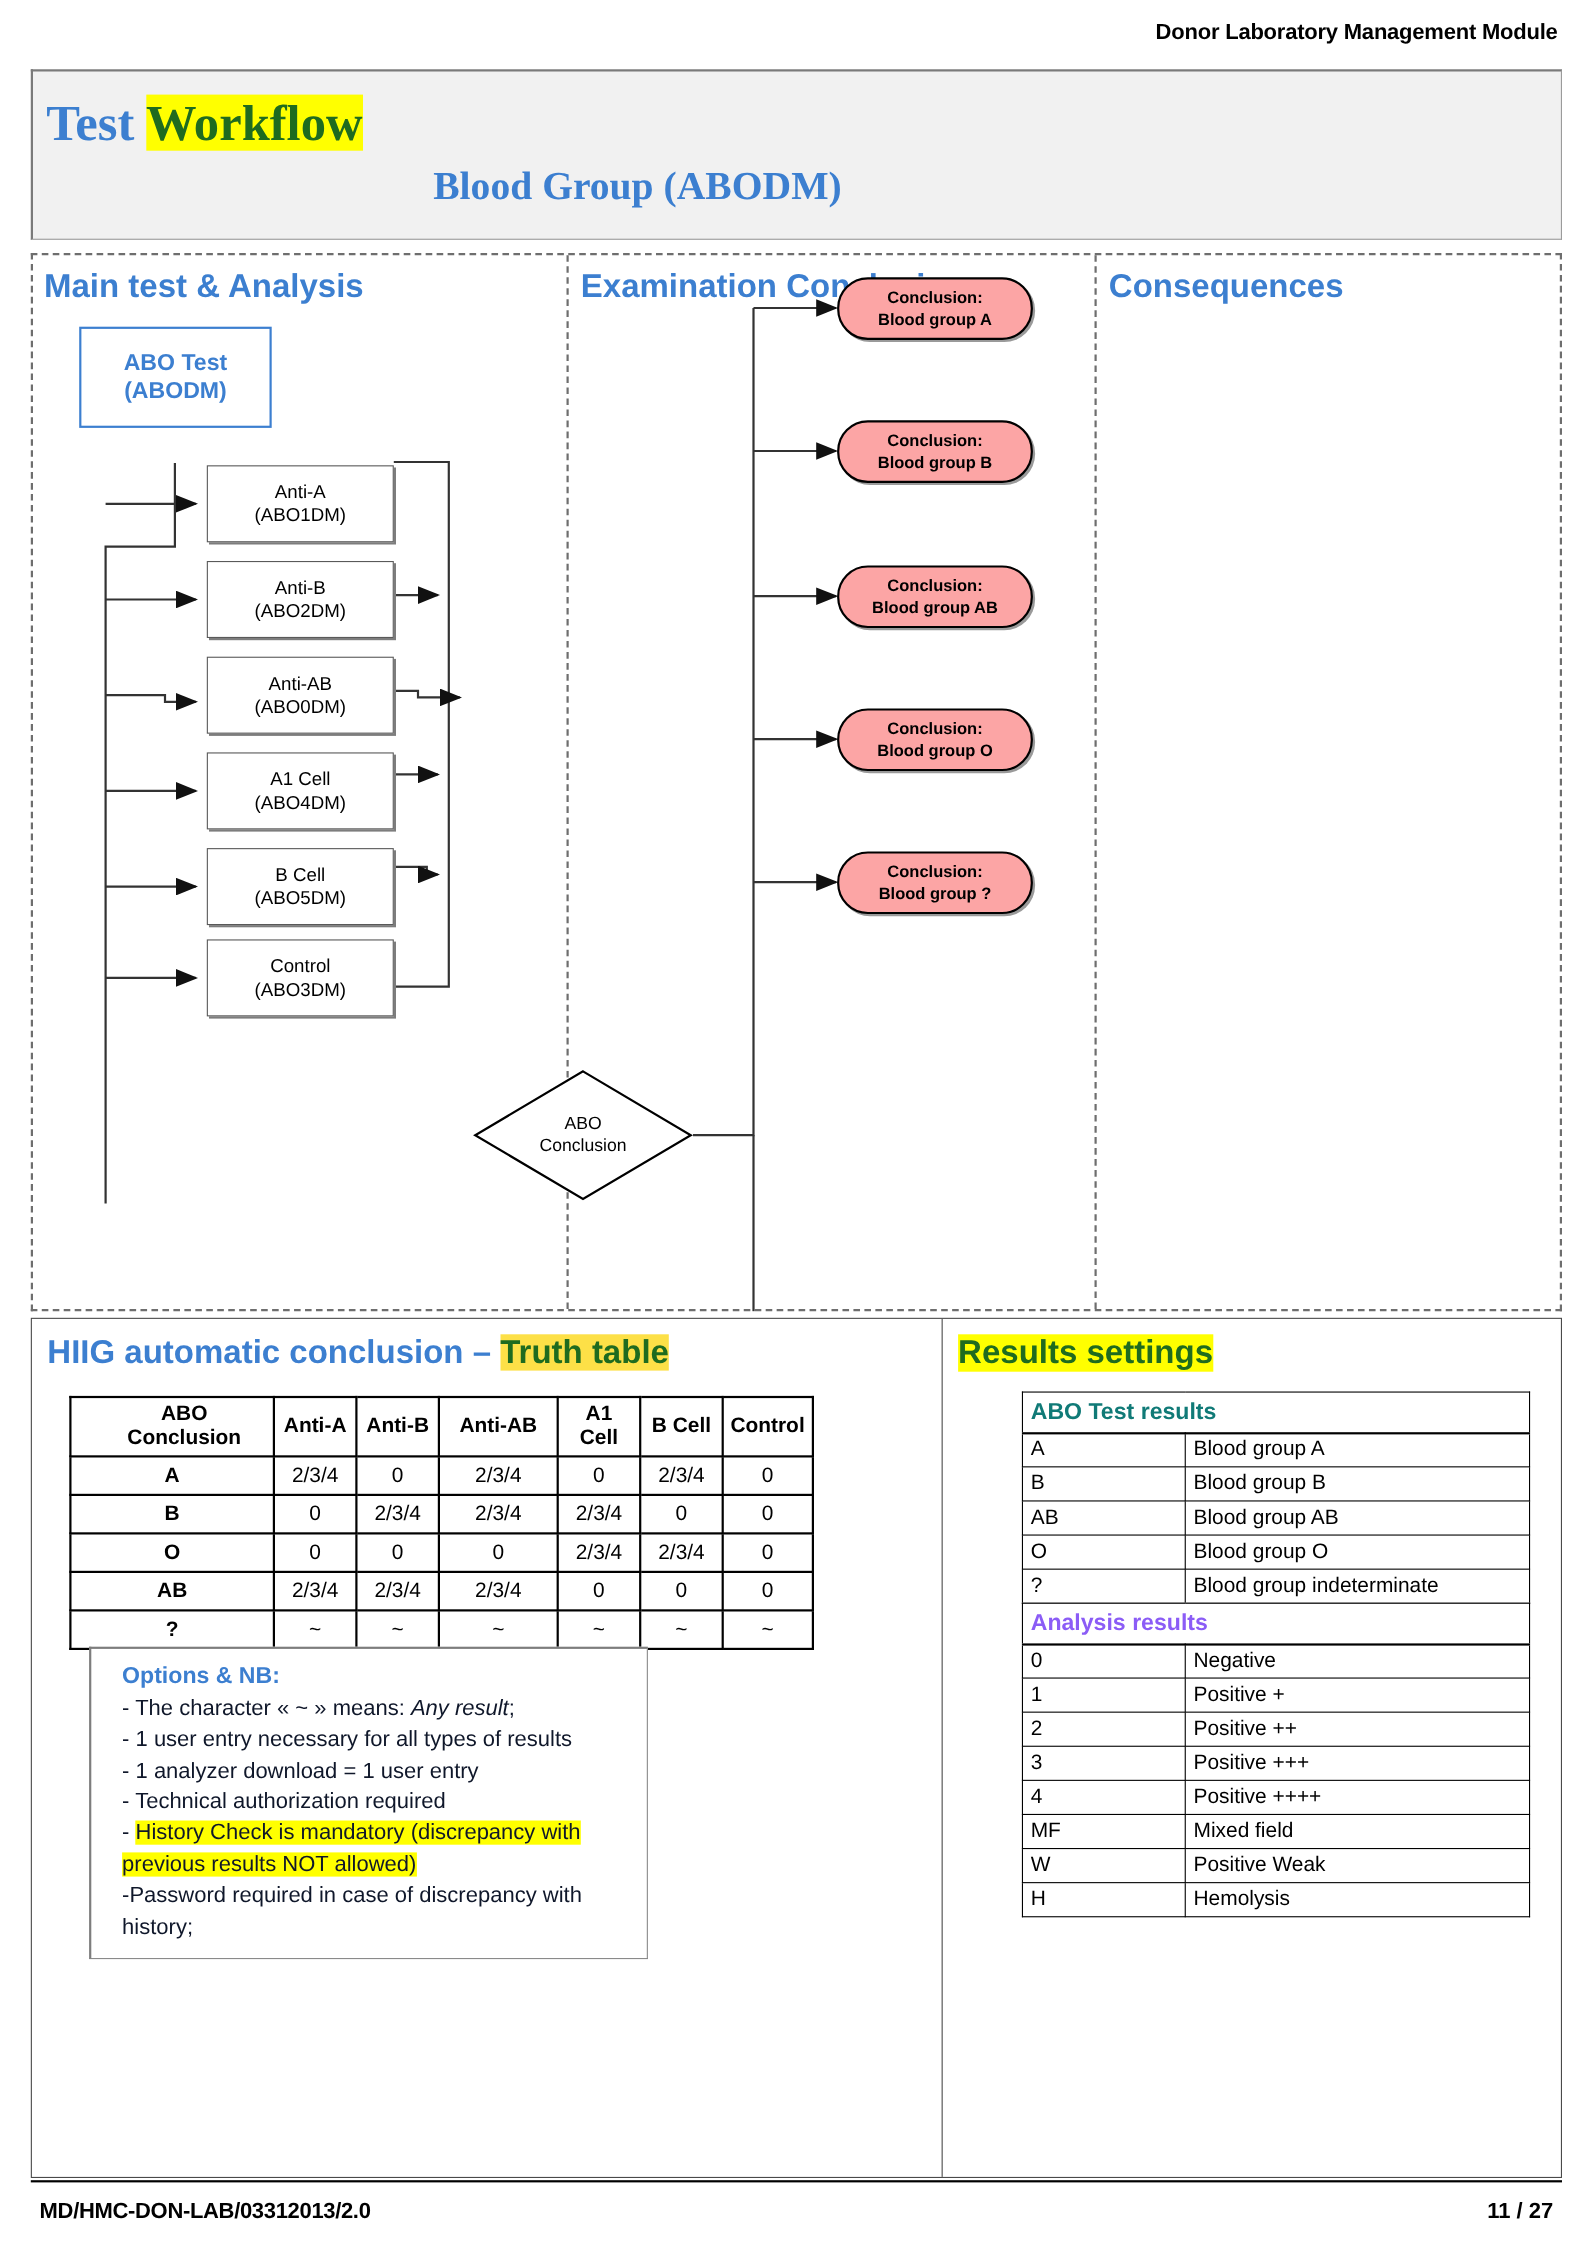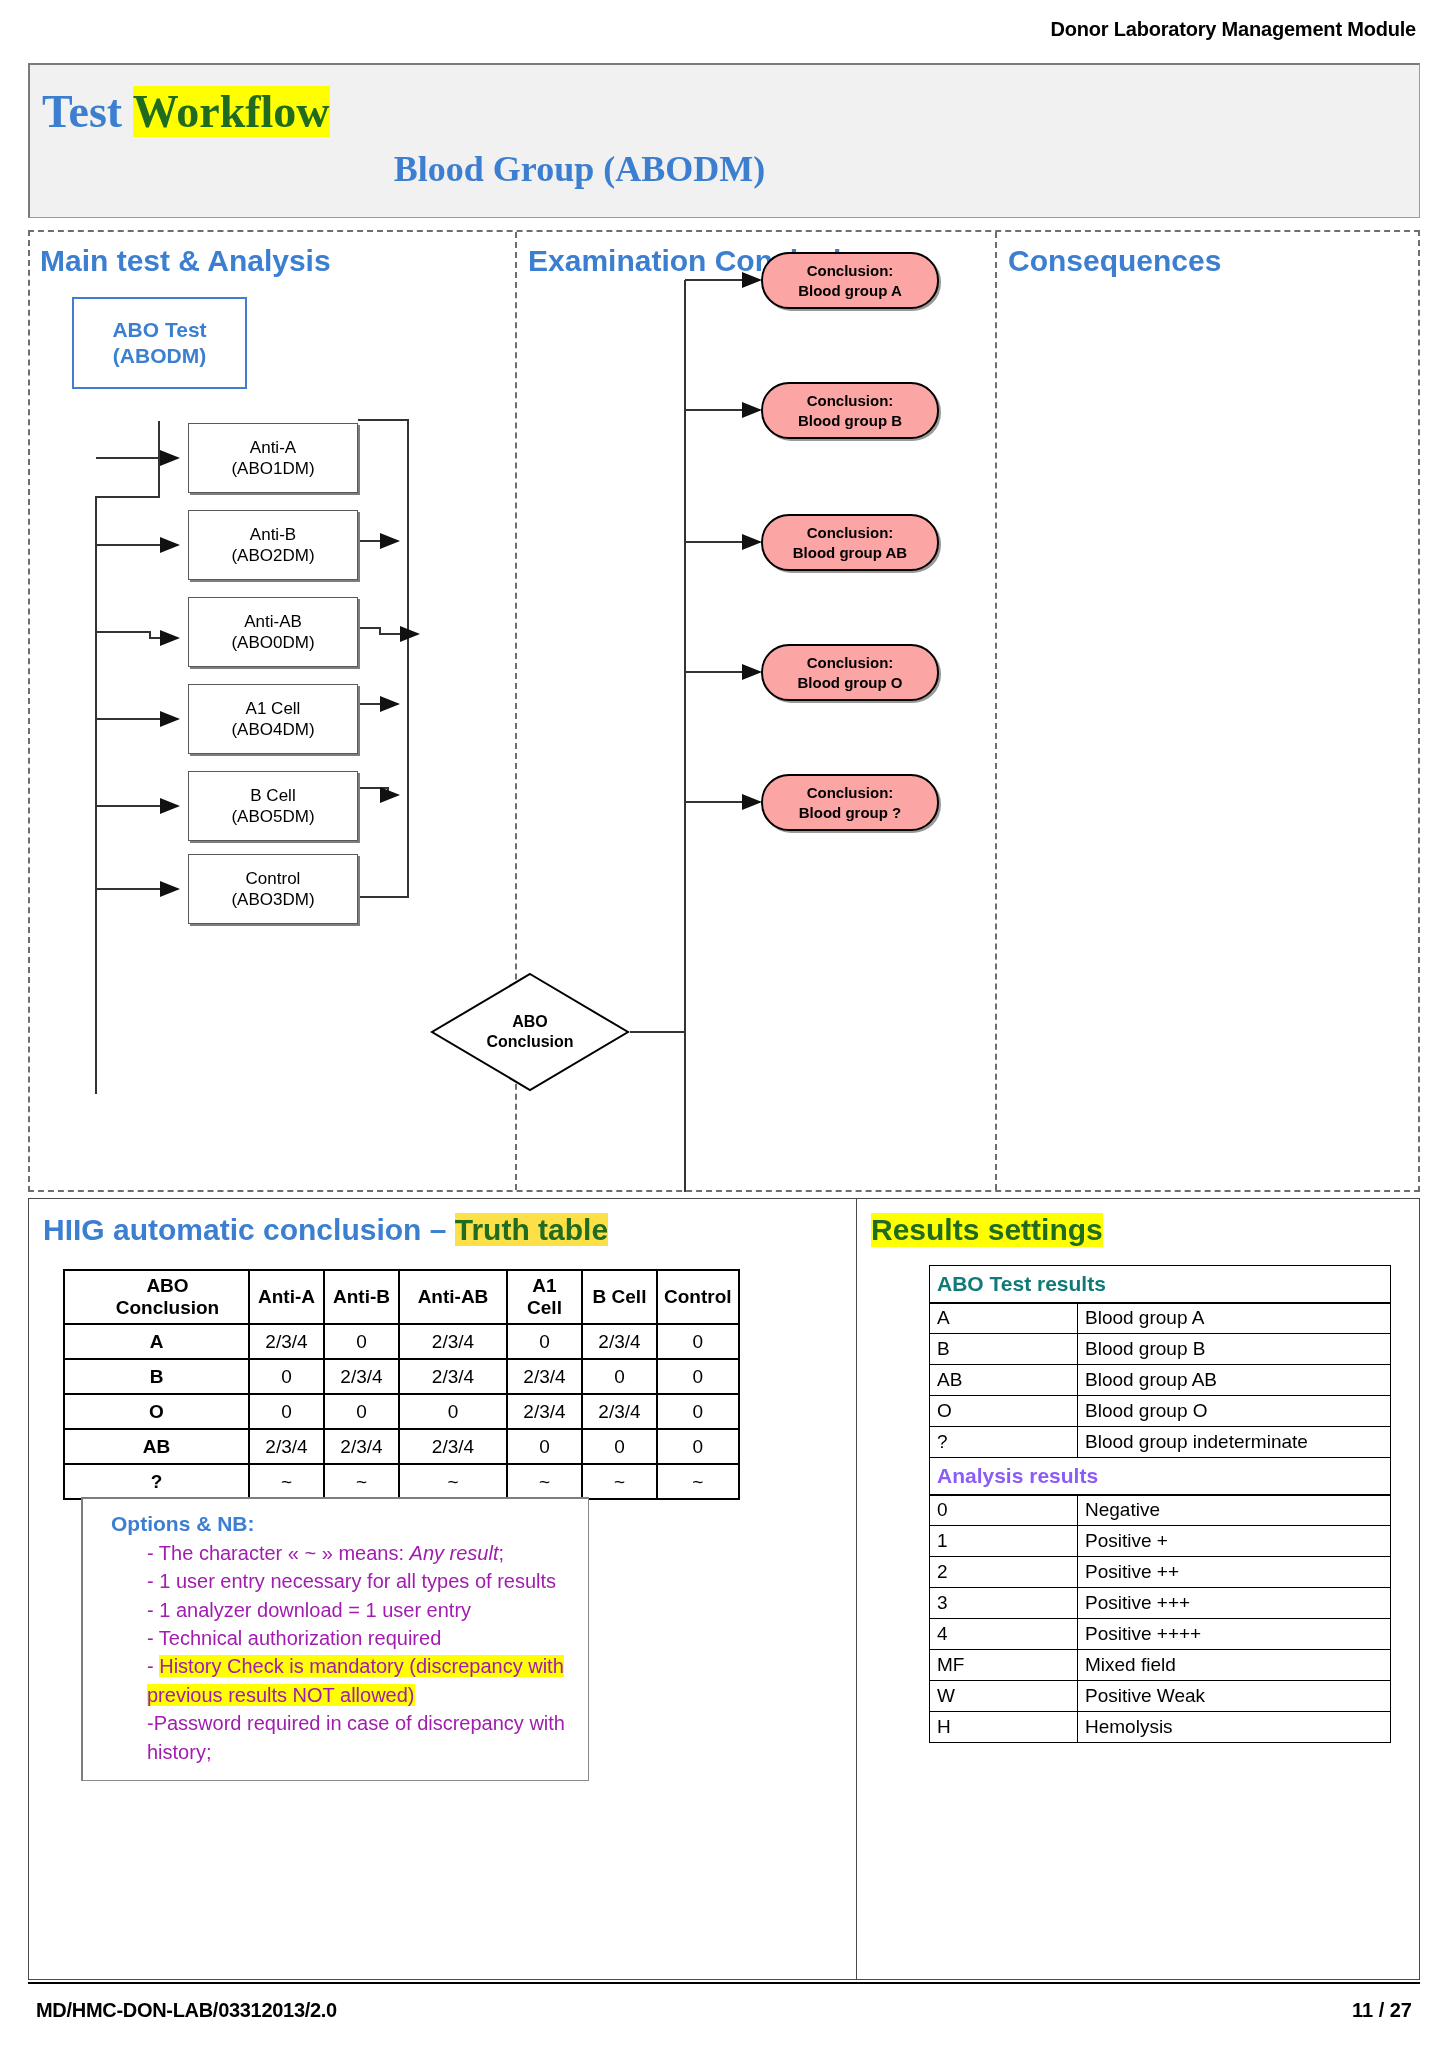--- a/index.html
+++ b/index.html
@@ -92,21 +92,21 @@
     box-shadow: 2px 2px 0 #9a9a9a;
   }
   .diamond-wrap {
     position: absolute; left: 400px; top: 740px;
     width: 200px; height: 120px;
   }
   .diamond-label {
     position: absolute; left: 0; top: 0; width: 200px; height: 120px;
     display: flex; flex-direction: column;
     align-items: center; justify-content: center;
-    font-size: 16px; font-weight: bold; line-height: 1.25;
+    font-size: 16px; font-weight: normal; line-height: 1.25;
     text-align: center;
   }
 
   
   .bottom-panel {
     position: absolute; left: 28px; top: 1198px;
     width: 1392px; height: 782px;
     border: 1px solid #4a4a4a;
     background: #fff;
   }
@@ -146,21 +146,21 @@
     position: absolute; left: 52px; top: 298px;
     width: 508px;
     border: 1px solid #8a8a8a;
     border-top: 2px solid #7d7d7d;
     border-left: 2px solid #7d7d7d;
     background: #fff;
     padding: 10px 12px 14px 28px;
     font-size: 20px; line-height: 1.42;
   }
   .opt-head { color: #3c7fd0; font-weight: bold; font-size: 21px; }
-  .opt-line { color: #a21caf; margin-left: 36px; }
+  .opt-line { color: #0f172a; }
   .opt-line i { font-style: italic; }
   .opt-line .hl { background: #ffff00; }
 
   
   table.settings {
     position: absolute; border-collapse: collapse;
     font-size: 19px; background: #fff;
   }
   table.settings td {
     border: 1px solid #000;

